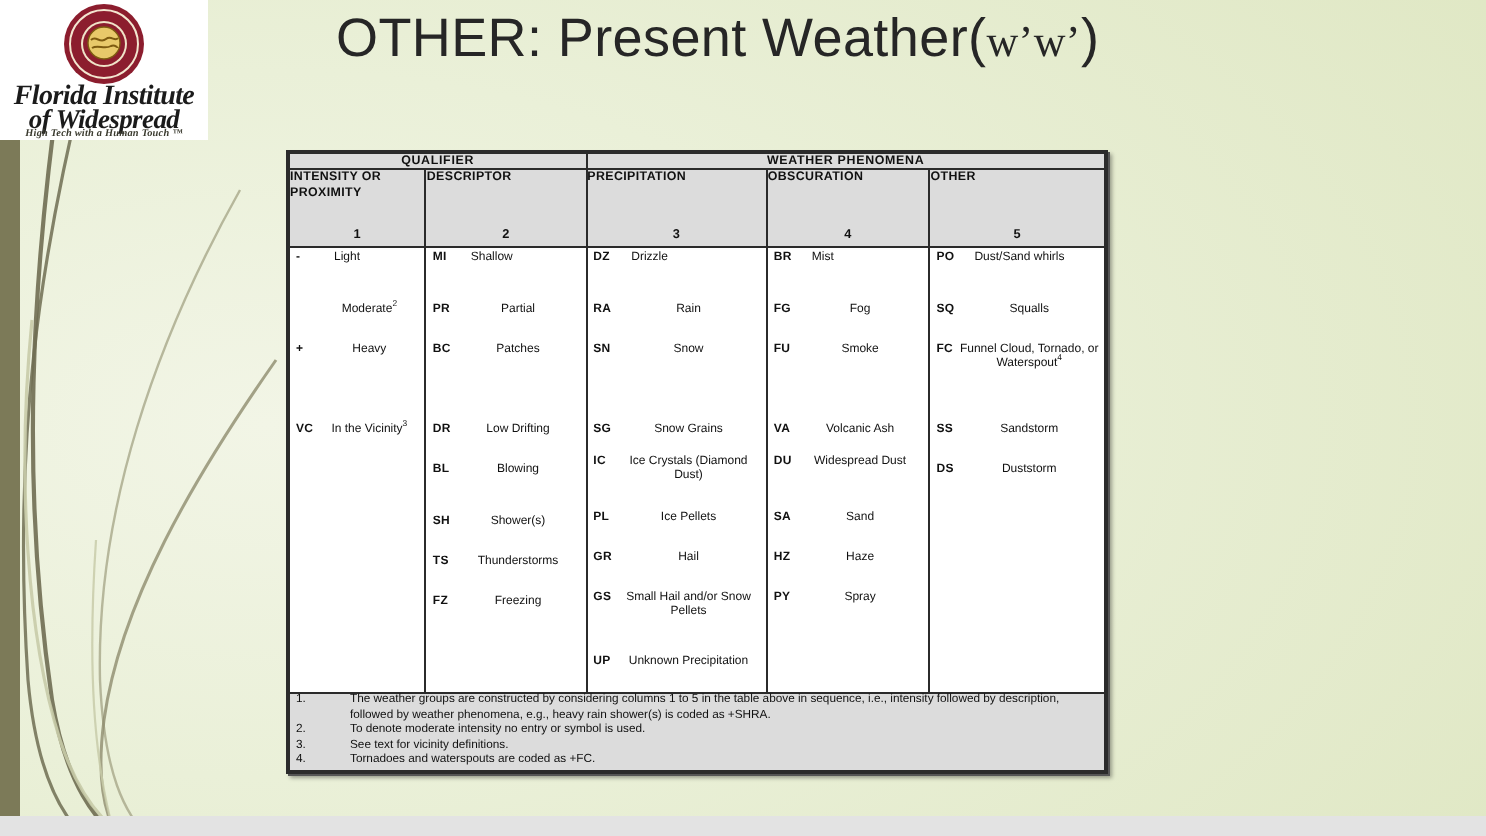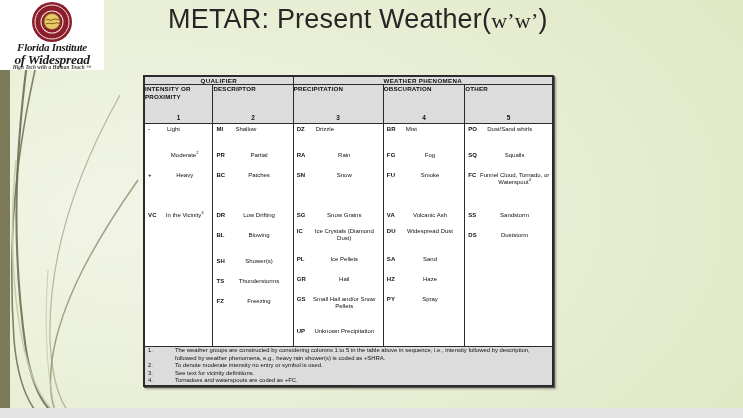--- a/index.html
+++ b/index.html
@@ -34,21 +34,21 @@
     background:#ffffff;overflow:hidden;
   }
   #logo-seal{
     position:absolute;left:31px;top:1px;width:42px;height:42px;
   }
   #logo-line1,#logo-line2{
     position:absolute;width:104px;text-align:center;
     font-family:"Liberation Serif",serif;font-style:italic;font-weight:bold;
     color:#1b1b1b;letter-spacing:-0.3px;
   }
-  #logo-line1{top:41px;font-size:11px;}
+  #logo-line1{top:41px;font-size:14px;}
   #logo-line2{top:52px;font-size:13.5px;}
   #logo-tag{
     position:absolute;top:64px;width:104px;text-align:center;
     font-family:"Liberation Serif",serif;font-style:italic;font-weight:bold;
     font-size:5.2px;color:#3a3a2e;letter-spacing:0.1px;
   }
 
   
   #title{
     position:absolute;left:168px;top:4px;
@@ -138,21 +138,21 @@
       <circle cx="21" cy="20.5" r="8" fill="#e8c96a"></circle>
       <path d="M14.5,19 C17,16.5 19,21 22,18.5 C24.5,16.5 26.5,20 28,18" fill="none" stroke="#7d5b10" stroke-width="1"></path>
       <path d="M15,23 C18,21 21,24 24.5,22 C26.5,21 27.5,23 28,22.5" fill="none" stroke="#7d5b10" stroke-width="1"></path>
       <ellipse cx="21" cy="20.5" rx="8" ry="8" fill="none" stroke="#7d5b10" stroke-width=".7"></ellipse>
     </svg>
     <div id="logo-line1">Florida Institute</div>
     <div id="logo-line2">of Widespread</div>
     <div id="logo-tag">High Tech with a Human Touch ™</div>
   </div>
 
-  <div id="title"><span>METAR: Present Weather(</span><span class="sm">w’w’</span><span>)</span></div>
+  <div id="title"><span>OTHER: Present Weather(</span><span class="sm">w’w’</span><span>)</span></div>
 
   <div id="tbl-wrap">
     <table class="metar">
       <tbody>
           <tr>
         <td class="grp" colspan="2">QUALIFIER</td>
         <td class="grp" colspan="3">WEATHER PHENOMENA</td>
       </tr>
       <tr>
         <td class="sub" style="width:68px">

